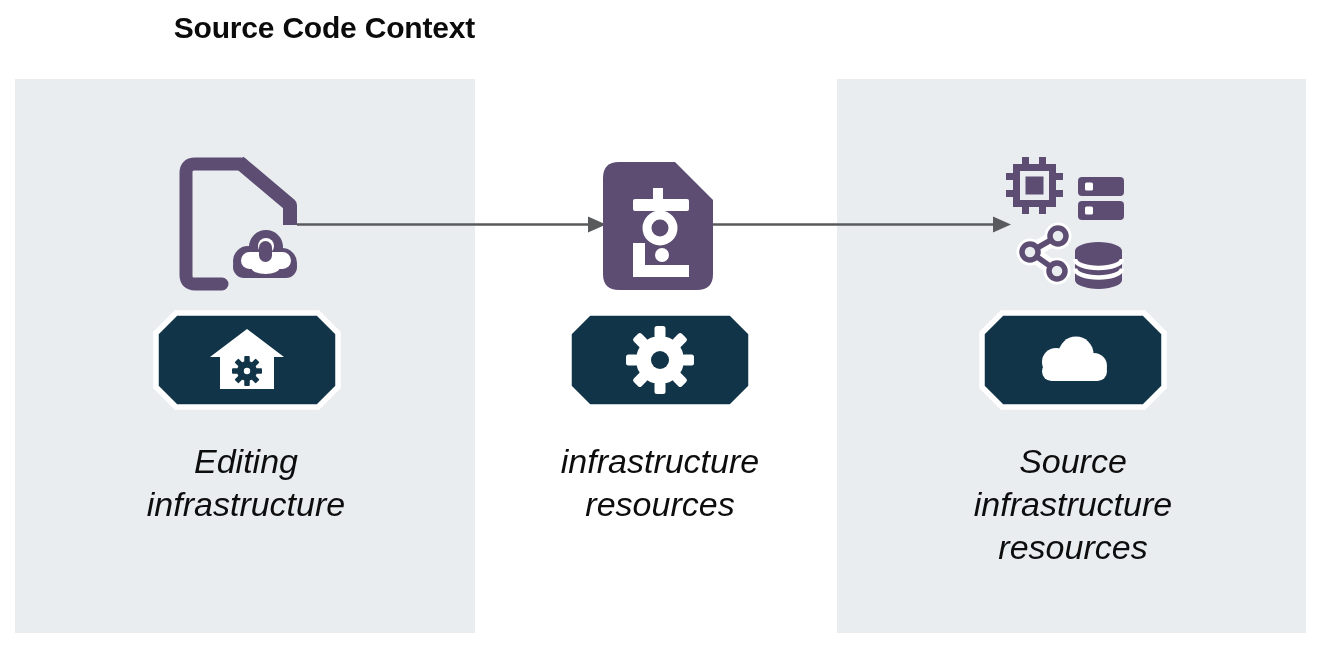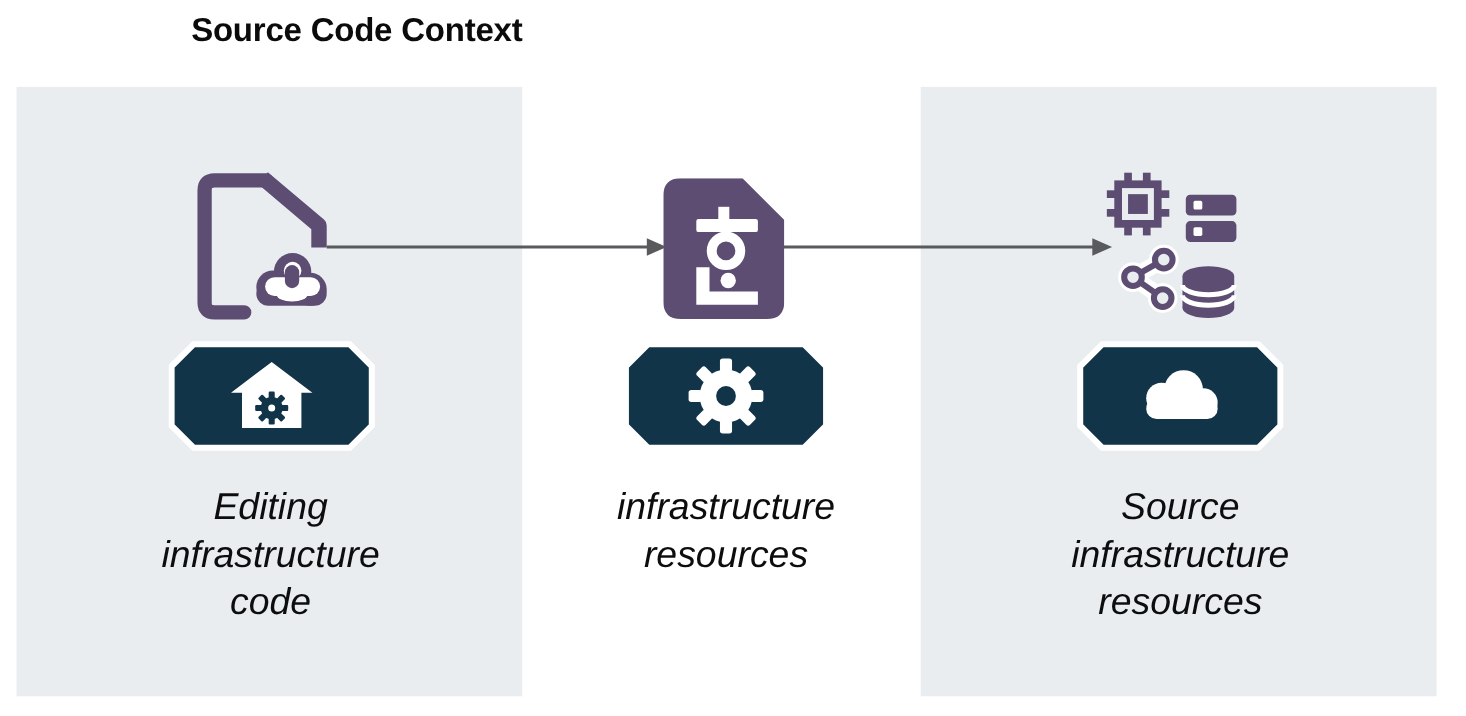--- a/index.html
+++ b/index.html
@@ -185,21 +185,20 @@
       <circle cx="-17" cy="1" r="14"></circle>
       <circle cx="3" cy="-7" r="17.5"></circle>
       <circle cx="21" cy="5" r="13"></circle>
       <rect x="-31" y="1" width="65" height="19" rx="9.5"></rect>
     </g>
   </svg>
 
   <div class="caption cap-source">
     <div>Editing</div>
     <div>infrastructure</div>
-    <div>code</div>
   </div>
   <div class="caption cap-deploy">
     <div>infrastructure</div>
     <div>resources</div>
   </div>
   <div class="caption cap-runtime">
     <div>Source</div>
     <div>infrastructure</div>
     <div>resources</div>
   </div>

